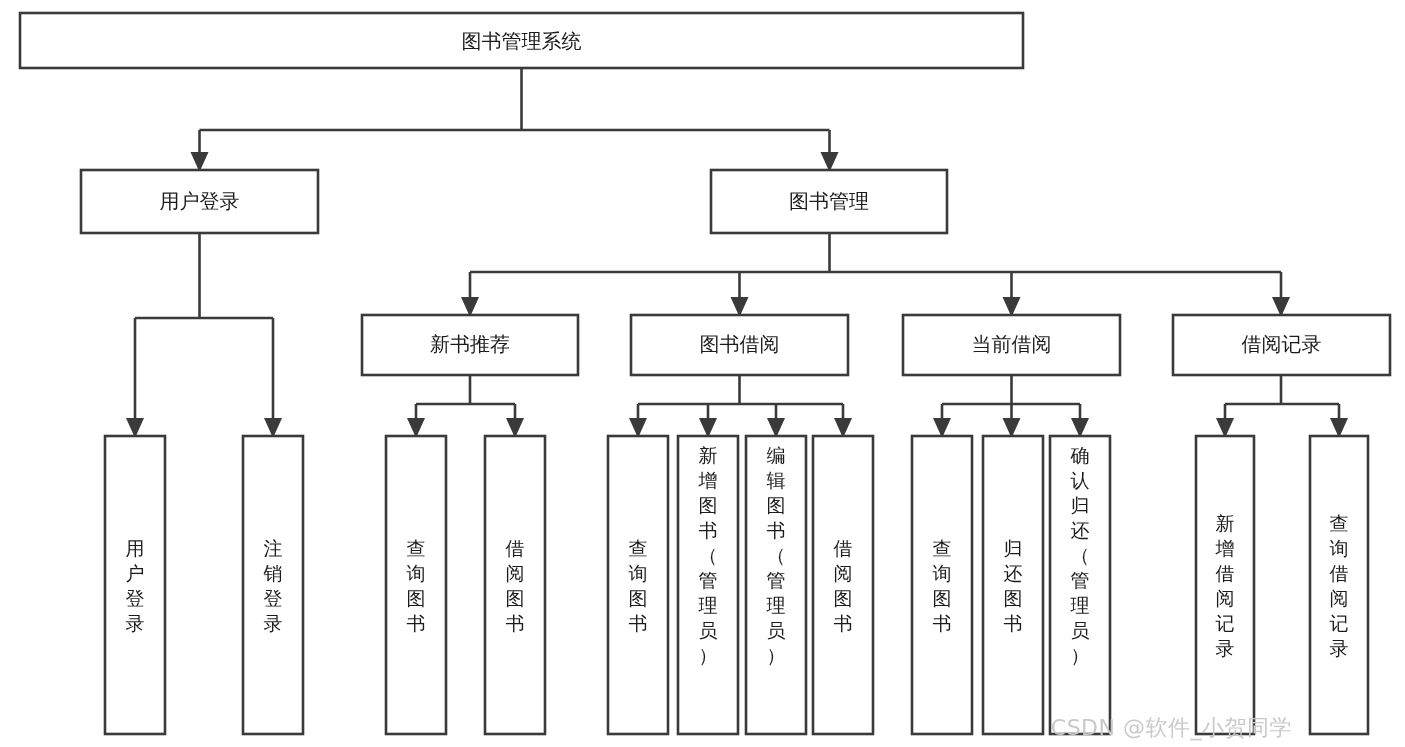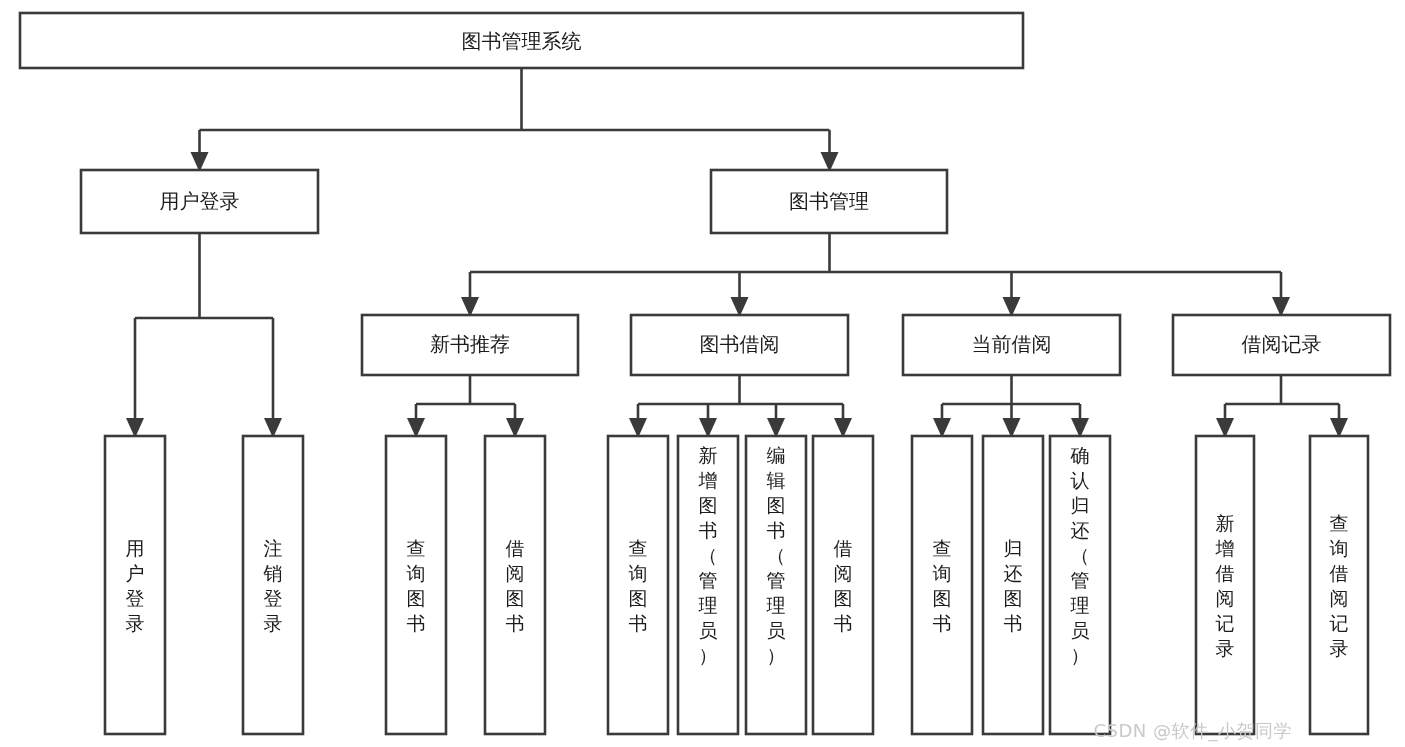--- a/index.html
+++ b/index.html
@@ -54,21 +54,21 @@
     font-family: "DejaVu Sans", "Liberation Sans", sans-serif;
     font-size: 19px;
     fill: #1c1c1c;
     text-anchor: middle;
   }
   .watermark {
     position: absolute;
     right: 8px;
     bottom: 4px;
     font-family: "DejaVu Sans", "Liberation Sans", sans-serif;
-    font-size: 18px;
+    font-size: 22px;
     color: #c9c9c9;
     letter-spacing: 0.5px;
     white-space: nowrap;
     user-select: none;
   }
 </style>
 </head>
 <body>
 
 <div id="diagram-root">

